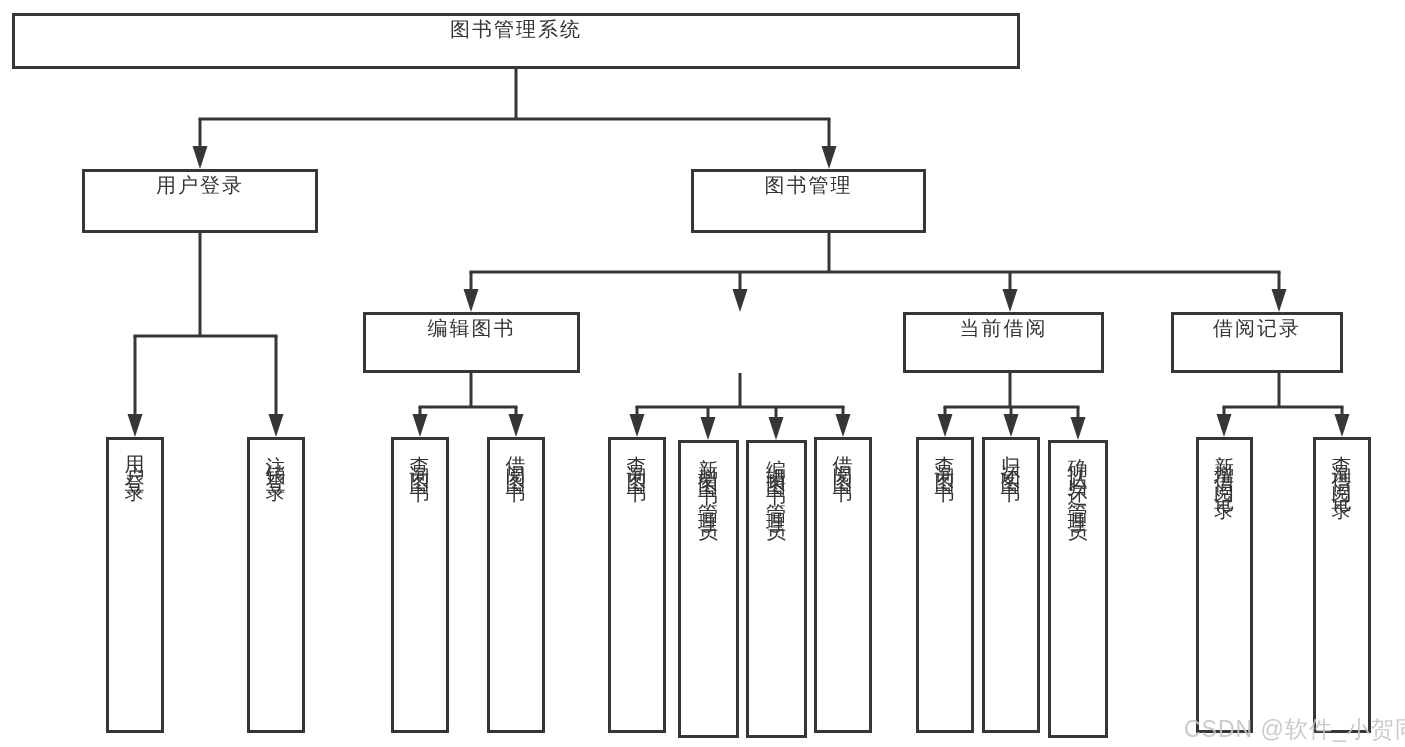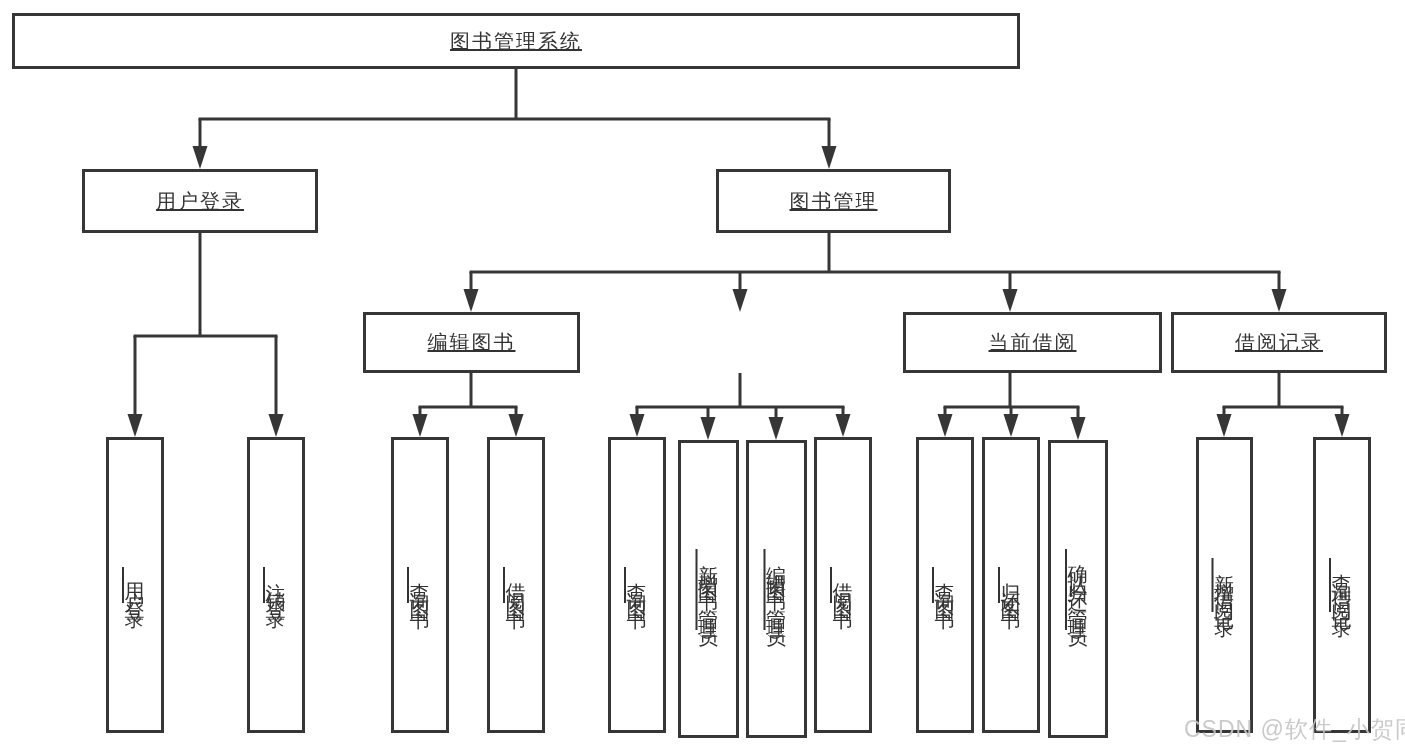--- a/index.html
+++ b/index.html
@@ -9,24 +9,22 @@
     background:#ffffff;
     font-family:"Liberation Sans","DejaVu Sans",sans-serif;
     overflow:hidden;
   }
   .node{
     position:absolute;
     box-sizing:border-box;
     border:3px solid #363636;
     background:#ffffff;
     display:flex;
-    align-items:center;
     justify-content:center;
     color:#333333;
-    text-decoration:underline;
   }
   .hnode{
     font-size:20px;
     letter-spacing:2px;
   }
   .vnode span{
     writing-mode:vertical-rl;
     text-orientation:mixed;
     font-size:20px;
     letter-spacing:9px;
@@ -129,31 +127,31 @@
     </g>
   </svg>
 
   <div class="node hnode" style="left:12px;top:13px;width:1008px;height:56px;">
     <span>图书管理系统</span>
   </div>
 
   <div class="node hnode" style="left:82px;top:169px;width:236px;height:64px;">
     <span>用户登录</span>
   </div>
-  <div class="node hnode" style="left:716px;top:169px;width:235px;height:64px;">
+  <div class="node hnode" style="left:691px;top:169px;width:235px;height:64px;">
     <span>图书管理</span>
   </div>
 
   <div class="node hnode" style="left:363px;top:312px;width:217px;height:61px;">
     <span>编辑图书</span>
   </div>
-  <div class="node hnode" style="left:903px;top:312px;width:259px;height:61px;">
+  <div class="node hnode" style="left:903px;top:312px;width:201px;height:61px;">
     <span>当前借阅</span>
   </div>
-  <div class="node hnode" style="left:1171px;top:312px;width:216px;height:61px;">
+  <div class="node hnode" style="left:1171px;top:312px;width:172px;height:61px;">
     <span>借阅记录</span>
   </div>
 
   <div class="node vnode" style="left:106px;top:437px;width:58px;height:296px;">
     <span>用户登录</span>
   </div>
   <div class="node vnode" style="left:247px;top:437px;width:58px;height:296px;">
     <span>注销登录</span>
   </div>
 

